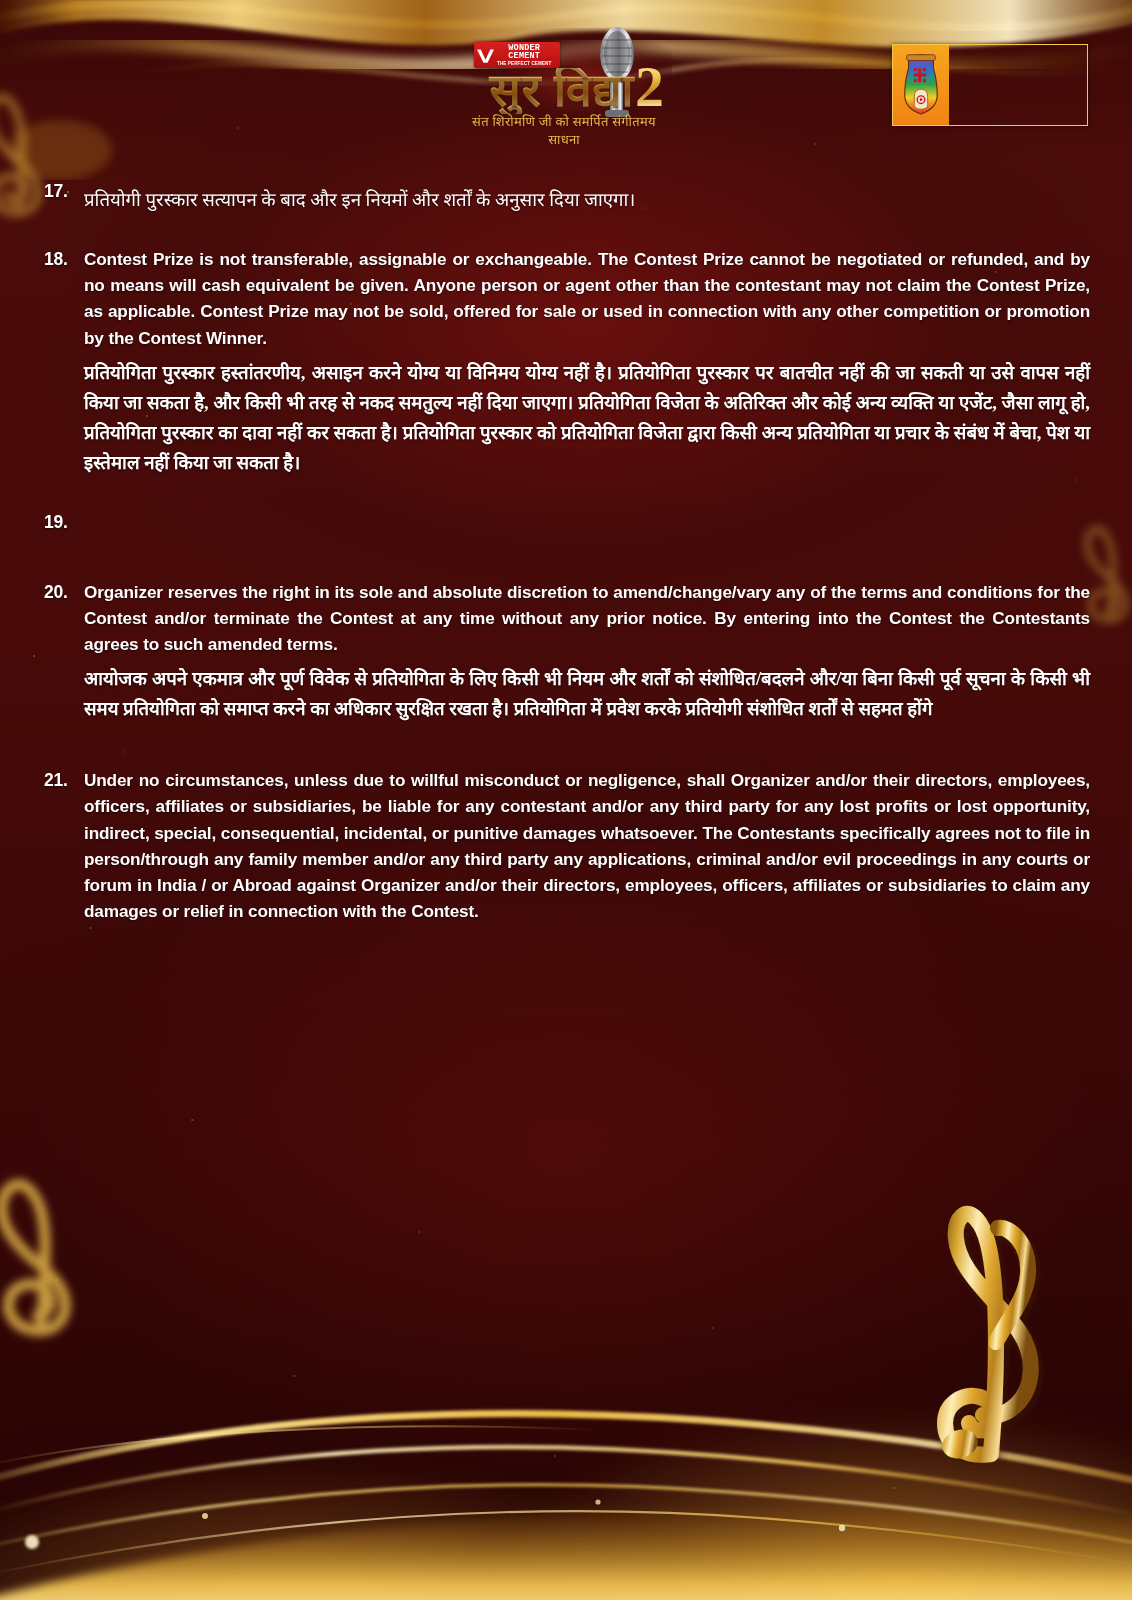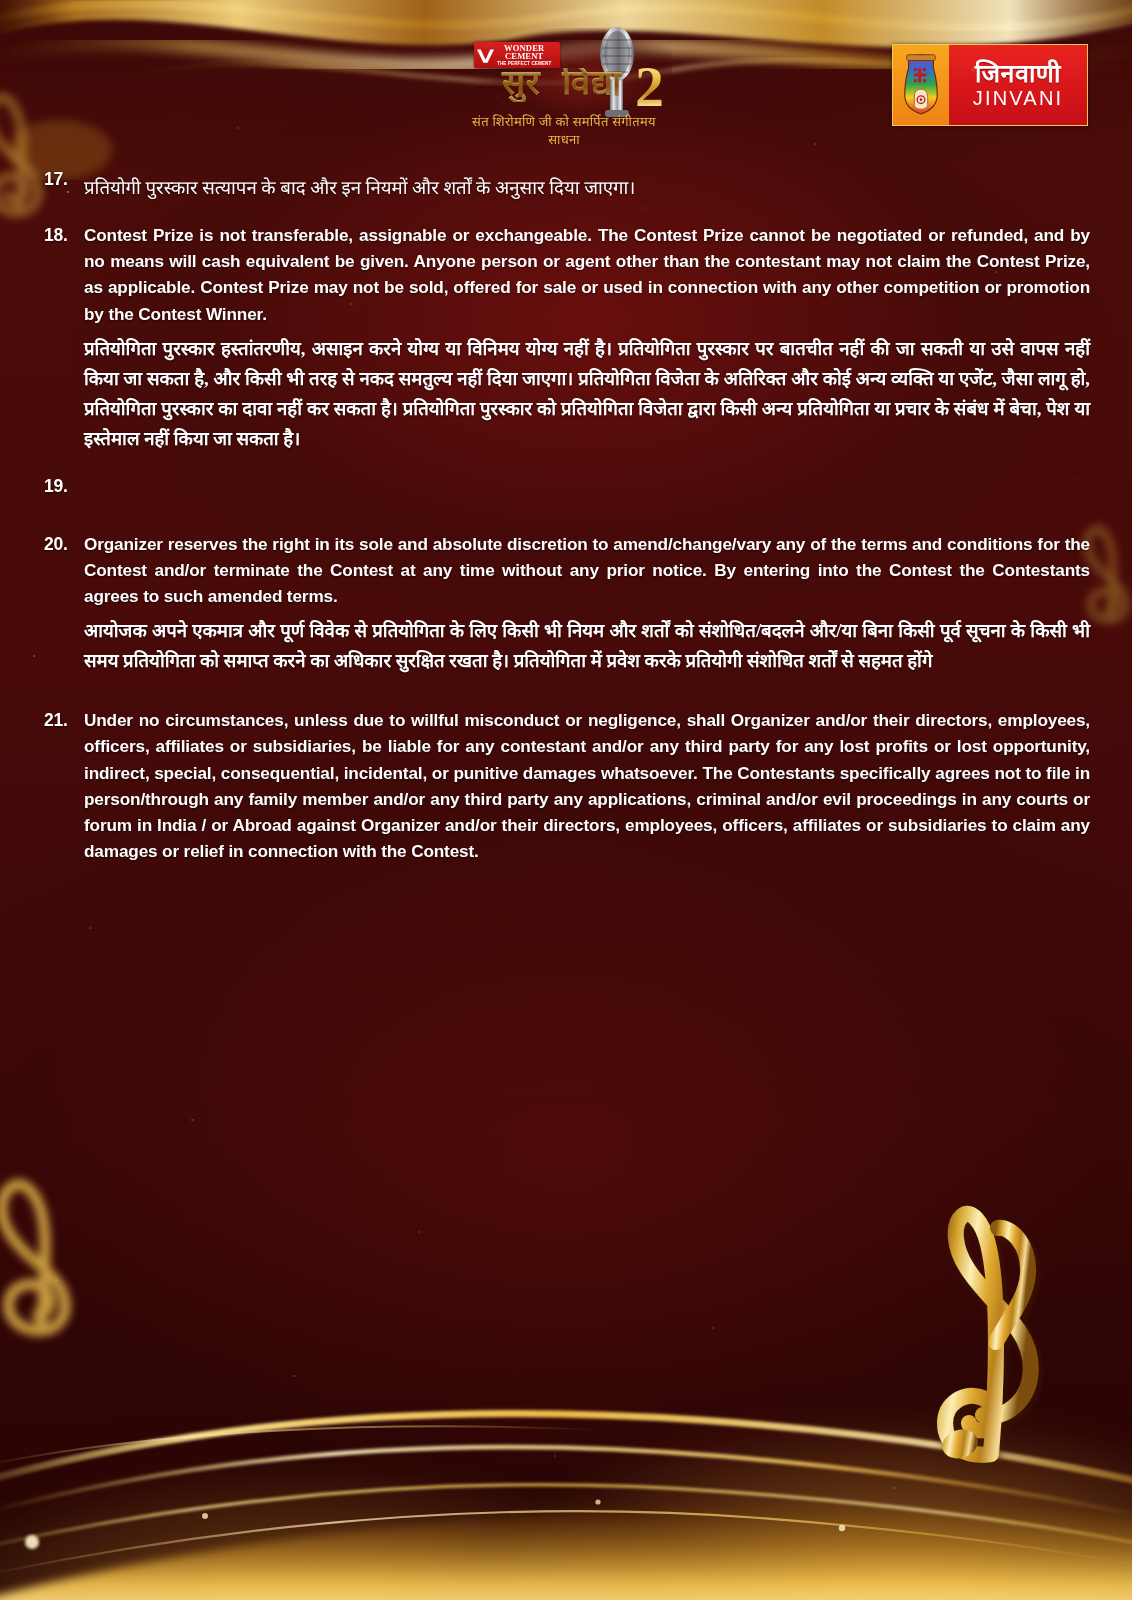--- a/index.html
+++ b/index.html
@@ -122,30 +122,30 @@
     box-shadow: 0 0 3px rgba(0,0,0,.5);
   }
   .wonder-mark {
     width: 17px; height: 17px; flex: none;
     background: #fff;
     clip-path: polygon(0% 18%, 22% 18%, 50% 78%, 78% 18%, 100% 18%, 62% 96%, 38% 96%);
   }
   .wonder-txt { line-height: 1; }
   .wonder-txt .w1 {
     display: block; color: #fff; font-size: 8.5px; font-weight: 800;
-    letter-spacing: .2px; font-family: Liberation Serif, serif; text-align: center;
+    letter-spacing: .2px; font-family: Liberation Mono, monospace; text-align: center;
   }
   .wonder-txt .w2 {
     display: block; color: #fff; font-size: 4.6px; font-weight: 600;
     letter-spacing: .1px; margin-top: 1px;
   }
   .sv-title {
     position: absolute; left: 0; right: 4px; top: 40px;
-    font-family: Liberation Mono, monospace;
-    font-size: 34px; font-weight: 700; line-height: 1;
+    font-family: Liberation Serif, serif;
+    font-size: 46px; font-weight: 700; line-height: 1;
     letter-spacing: 1px;
     background: linear-gradient(178deg, #fff3c4 0%, #f0c24e 28%, #c9871f 55%, #f5d77a 78%, #a85f12 100%);
     -webkit-background-clip: text; background-clip: text;
     -webkit-text-fill-color: transparent; color: transparent;
     text-shadow: 0 1px 1px rgba(60,20,0,.5);
   }
   .sv-two {
     position: absolute; right: 8px; top: 30px;
     font-family: "Liberation Serif", serif;
     font-size: 58px; font-weight: 700; line-height: 1;
@@ -201,20 +201,21 @@
   .content {
     position: relative;
     z-index: 4;
     padding: 6px 42px 0 44px;
   }
 
   .clause {
     display: flex;
     align-items: flex-start;
     margin-bottom: 5px;
+    margin-top: 12px;
   }
   .clause-num {
     flex: none;
     width: 40px;
     color: #ffffff;
     font-size: 17.5px;
     font-weight: 700;
     line-height: 1.52;
     font-family: "Liberation Sans", sans-serif;
     text-shadow: 0 1px 2px rgba(0,0,0,.62);
@@ -456,24 +457,20 @@
             <rect x="25" y="20" width="3.2" height="3.2"></rect>
             <rect x="15.5" y="31.5" width="3.2" height="3.2"></rect>
           </g>
           <g>
             <path d="M23 42 Q16 42 16 50 L16 58 Q16 63 23 63 Q30 63 30 58 L30 50 Q30 42 23 42 Z" fill="#f6e6c6" stroke="#b5641c" stroke-width="1"></path>
             <circle cx="23" cy="53" r="4" fill="none" stroke="#c0172a" stroke-width="1.4"></circle>
             <circle cx="23" cy="53" r="1.4" fill="#c0172a"></circle>
           </g>
         </svg>
       </div>
-      <div class="jv-right">
-        <span class="jv-hi">जिनवाणी</span>
-        <span class="jv-en">JINVANI</span>
-      </div>
     </div>
   </div>
 
   <div class="content">
 
     <div class="clause">
       <div class="clause-num">17.</div>
       <div class="clause-body">
         <p class="txt-hi">प्रतियोगी पुरस्कार सत्यापन के बाद और इन नियमों और शर्तों के अनुसार दिया जाएगा।</p>
       </div>

